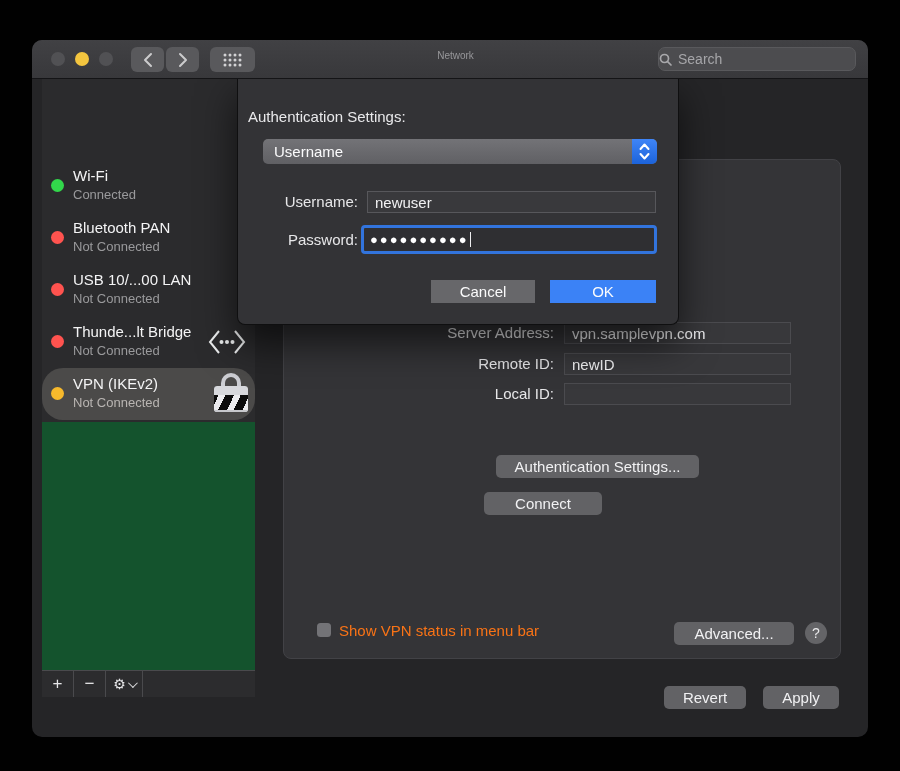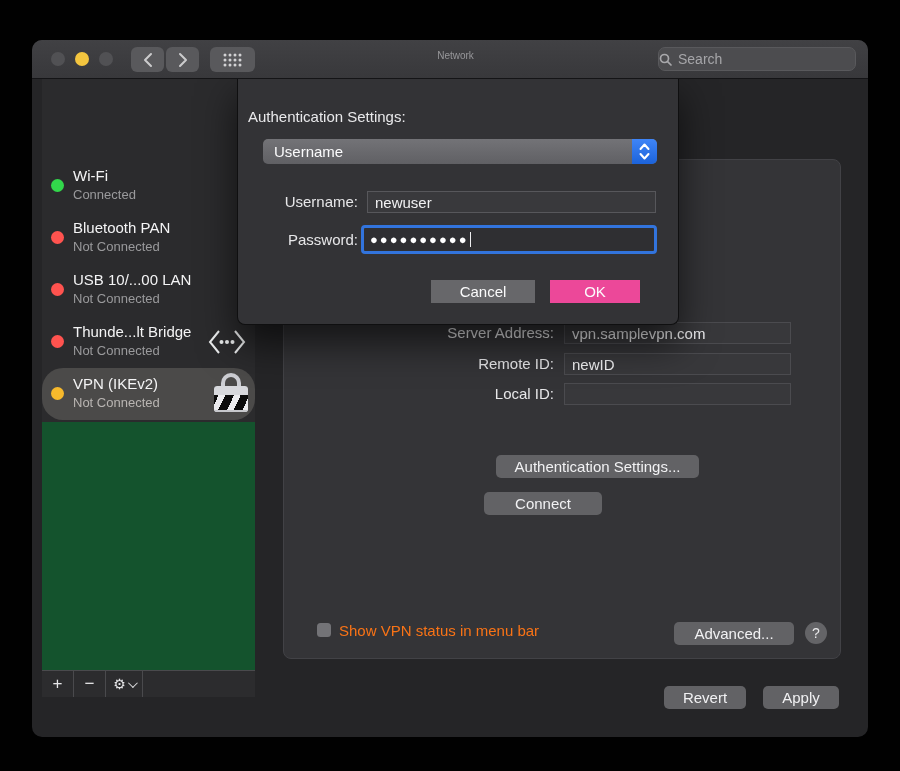--- a/index.html
+++ b/index.html
@@ -76,21 +76,21 @@
   .slabel{position:absolute;width:118px;text-align:right;color:#e7e7e9;font-size:15px;}
   #username-field{position:absolute;left:129px;top:113px;width:289px;height:22px;background:#39393c;
                   border:1px solid #57575b;box-sizing:border-box;color:#f1f1f3;font-size:15px;
                   display:flex;align-items:center;padding-left:7px;}
   #password-field{position:absolute;left:123px;top:147px;width:296px;height:29px;box-sizing:border-box;
                   border:3px solid #3274dd;border-radius:4px;background:#2f2f32;
                   display:flex;align-items:center;padding-left:6px;}
   #password-field .dots{color:#fff;font-size:13px;letter-spacing:2px;line-height:1;}
   .caret{display:inline-block;width:1.5px;height:15px;background:#ededef;margin-left:1px;vertical-align:middle;}
   #cancel-btn{left:193px;top:202px;width:104px;background:#67676a;}
-  #ok-btn{left:312px;top:202px;width:90px;background:#ec4899;}
+  #ok-btn{left:312px;top:202px;width:106px;background:#3b82f6;}
   .sheetbtn{position:absolute;height:23px;border-radius:0;color:#fbfbfc;font-size:15px;
             display:flex;align-items:center;justify-content:center;}
   svg{display:block;}
 </style>
 </head>
 <body>
 
 <div id="screen">
   <div id="window">
 

